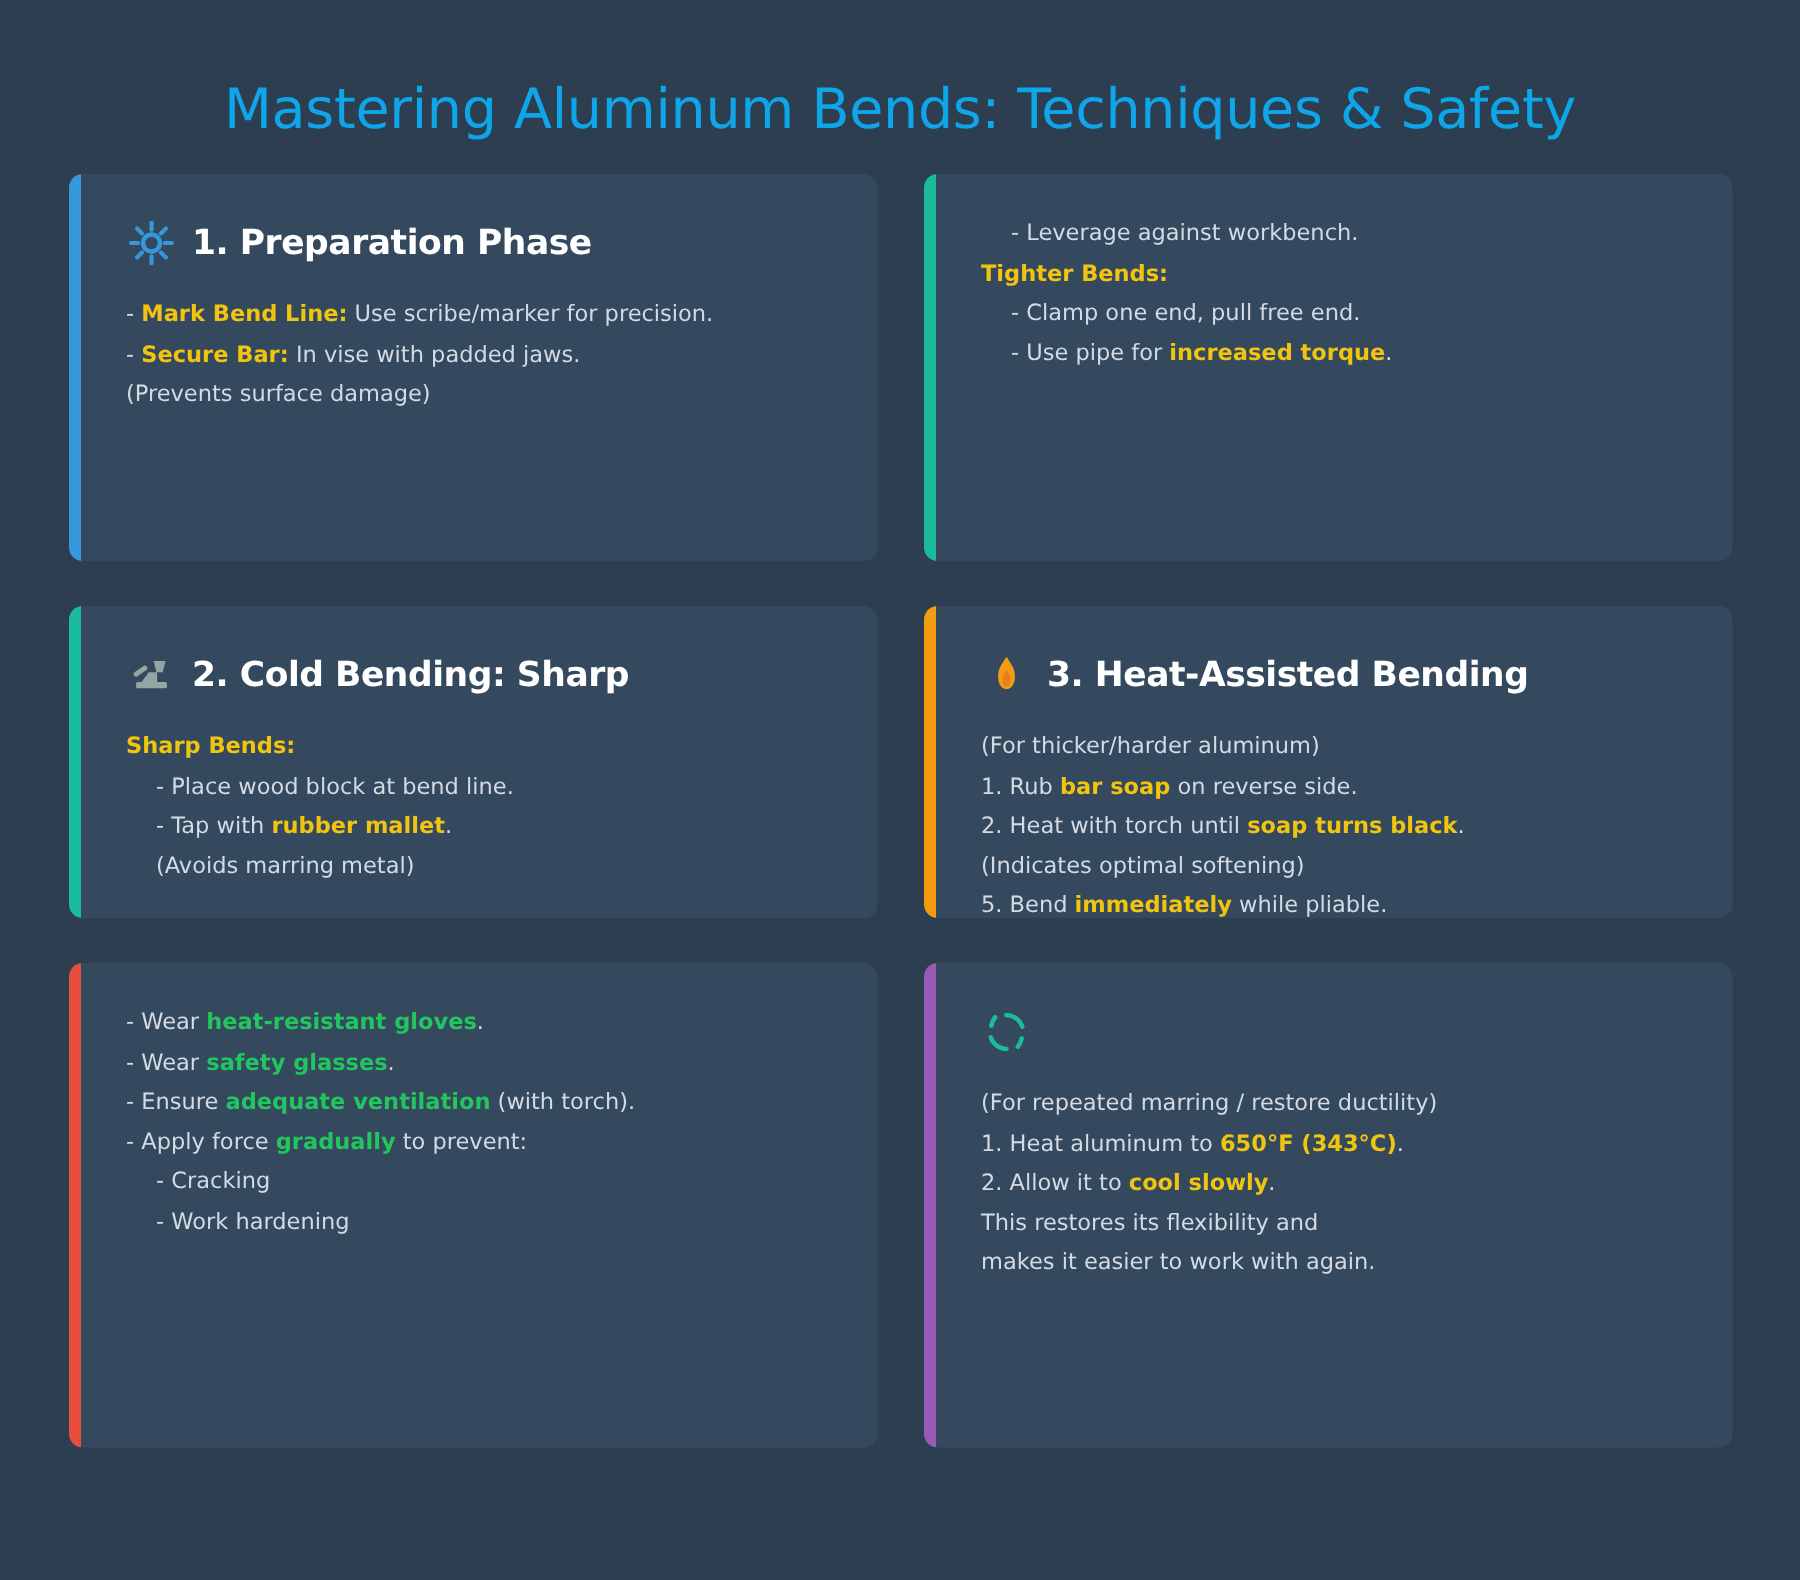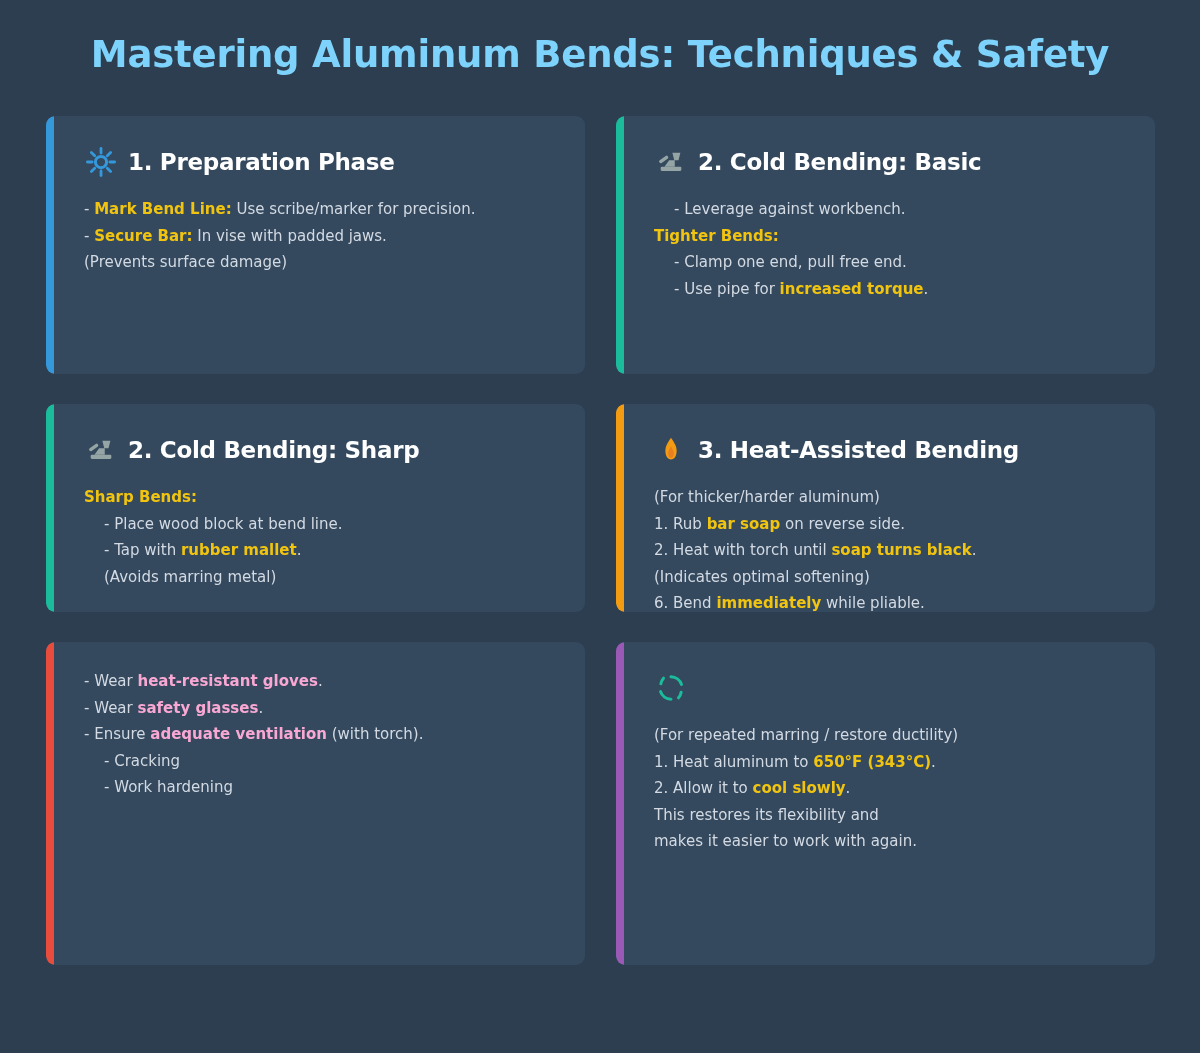--- a/index.html
+++ b/index.html
@@ -15,25 +15,25 @@
   }
   .page {
     position: relative;
     width: 1200px;
     height: 1053px;
     background: #2c3e50;
     box-sizing: border-box;
   }
   .page-title {
     text-align: center;
-    color: #7dd3fc;
+    color: #0ea5e9;
     font-size: 37px;
-    font-weight: bold;
+    font-weight: normal;
     letter-spacing: -0.2px;
-    padding-top: 32px;
+    padding-top: 50px;
     padding-bottom: 0;
     margin: 0;
     line-height: 46px;
     font-family: "DejaVu Sans", sans-serif;
   }
   .grid {
     position: absolute;
     left: 46px;
     top: 116px;
     width: 1109px;
@@ -92,21 +92,21 @@
   }
   .line {
     color: #d3dae3;
     font-size: 15px;
     line-height: 26.5px;
     white-space: pre;
     font-family: "DejaVu Sans", sans-serif;
   }
   .line.indent1 { padding-left: 20px; }
   .hl-yellow { color: #f1c40f; font-weight: bold; }
-  .hl-red { color: #f9a8d4; font-weight: bold; text-align: center; }
+  .hl-red { color: #22c55e; font-weight: bold; text-align: center; }
 </style>
 </head>
 <body>
 
 <div class="page">
 
   <h1 class="page-title">Mastering Aluminum Bends: Techniques &amp; Safety</h1>
 
   <div class="grid" id="card-grid">
       <div class="card row1">
@@ -128,49 +128,38 @@
           <span class="card-title">1. Preparation Phase</span>
         </div>
         <div class="card-body">
           <div class="line"><span>- </span><span class="hl-yellow">Mark Bend Line:</span><span> Use scribe/marker for precision.</span></div>
           <div class="line"><span>- </span><span class="hl-yellow">Secure Bar:</span><span> In vise with padded jaws.</span></div>
           <div class="line"><span>(Prevents surface damage)</span></div>
         </div>
       </div>
       <div class="card row1">
         <div class="accent" style="background: rgb(26, 188, 156);"></div>
+        <div class="card-body">
+          <div class="line indent1"><span>- Leverage against workbench.</span></div>
+          <div class="line"><span class="hl-yellow">Tighter Bends:</span></div>
+          <div class="line indent1"><span>- Clamp one end, pull free end.</span></div>
+          <div class="line indent1"><span>- Use pipe for </span><span class="hl-yellow">increased torque</span><span>.</span></div>
+        </div>
+      </div>
+      <div class="card row2">
+        <div class="accent" style="background: rgb(26, 188, 156);"></div>
         <div class="card-head">
           <span class="card-icon">
             <svg width="30" height="30" viewBox="0 0 32 32">
               <rect x="5" y="21" width="22" height="4.5" rx="1.2" fill="#95a5a6"></rect>
               <path d="M9 21 L14 14 L20 14 L20 21 Z" fill="#95a5a6"></path>
               <path d="M17.5 6 L26 6 L24 14 L19.5 14 Z" fill="#95a5a6"></path>
               <rect x="2.5" y="11.5" width="11" height="3.6" rx="1.6" fill="#95a5a6" transform="rotate(-35 8 13)"></rect>
             </svg>
           </span>
-          <span class="card-title">2. Cold Bending: Basic</span>
-        </div>
-        <div class="card-body">
-          <div class="line indent1"><span>- Leverage against workbench.</span></div>
-          <div class="line"><span class="hl-yellow">Tighter Bends:</span></div>
-          <div class="line indent1"><span>- Clamp one end, pull free end.</span></div>
-          <div class="line indent1"><span>- Use pipe for </span><span class="hl-yellow">increased torque</span><span>.</span></div>
-        </div>
-      </div>
-      <div class="card row2">
-        <div class="accent" style="background: rgb(26, 188, 156);"></div>
-        <div class="card-head">
-          <span class="card-icon">
-            <svg width="30" height="30" viewBox="0 0 32 32">
-              <rect x="5" y="21" width="22" height="4.5" rx="1.2" fill="#95a5a6"></rect>
-              <path d="M9 21 L14 14 L20 14 L20 21 Z" fill="#95a5a6"></path>
-              <path d="M17.5 6 L26 6 L24 14 L19.5 14 Z" fill="#95a5a6"></path>
-              <rect x="2.5" y="11.5" width="11" height="3.6" rx="1.6" fill="#95a5a6" transform="rotate(-35 8 13)"></rect>
-            </svg>
-          </span>
           <span class="card-title">2. Cold Bending: Sharp</span>
         </div>
         <div class="card-body">
           <div class="line"><span class="hl-yellow">Sharp Bends:</span></div>
           <div class="line indent1"><span>- Place wood block at bend line.</span></div>
           <div class="line indent1"><span>- Tap with </span><span class="hl-yellow">rubber mallet</span><span>.</span></div>
           <div class="line indent1"><span>(Avoids marring metal)</span></div>
         </div>
       </div>
       <div class="card row2">
@@ -182,29 +171,30 @@
               <path d="M16 12 C18 15.5 19 17.2 19 19.6 C19 22.4 17.7 24.2 16 24.2 C14.3 24.2 13 22.4 13 19.6 C13 17.2 14 15.5 16 12 Z" fill="#e67e22"></path>
             </svg>
           </span>
           <span class="card-title">3. Heat-Assisted Bending</span>
         </div>
         <div class="card-body">
           <div class="line"><span>(For thicker/harder aluminum)</span></div>
           <div class="line"><span>1. Rub </span><span class="hl-yellow">bar soap</span><span> on reverse side.</span></div>
           <div class="line"><span>2. Heat with torch until </span><span class="hl-yellow">soap turns black</span><span>.</span></div>
           <div class="line"><span>(Indicates optimal softening)</span></div>
-          <div class="line"><span>6. Bend </span><span class="hl-yellow">immediately</span><span> while pliable.</span></div>
+          <div class="line"><span>5. Bend </span><span class="hl-yellow">immediately</span><span> while pliable.</span></div>
         </div>
       </div>
       <div class="card row3">
         <div class="accent" style="background: rgb(231, 76, 60);"></div>
         <div class="card-body">
           <div class="line"><span>- Wear </span><span class="hl-red">heat-resistant gloves</span><span>.</span></div>
           <div class="line"><span>- Wear </span><span class="hl-red">safety glasses</span><span>.</span></div>
           <div class="line"><span>- Ensure </span><span class="hl-red">adequate ventilation</span><span> (with torch).</span></div>
+          <div class="line"><span>- Apply force </span><span class="hl-red">gradually</span><span> to prevent:</span></div>
           <div class="line indent1"><span>- Cracking</span></div>
           <div class="line indent1"><span>- Work hardening</span></div>
         </div>
       </div>
       <div class="card row3">
         <div class="accent" style="background: rgb(155, 89, 182);"></div>
         <div class="card-head">
           <span class="card-icon">
             <svg width="30" height="30" viewBox="0 0 32 32">
               <path d="M16 4 A12 12 0 0 1 27.2 12.2" fill="none" stroke="#1abc9c" stroke-width="3.2" stroke-linecap="round"></path>

